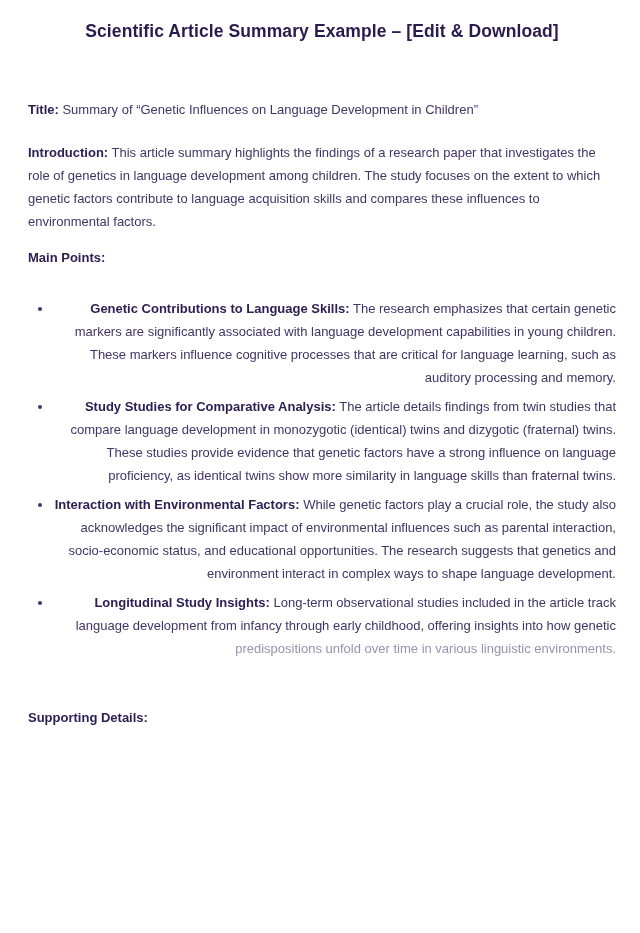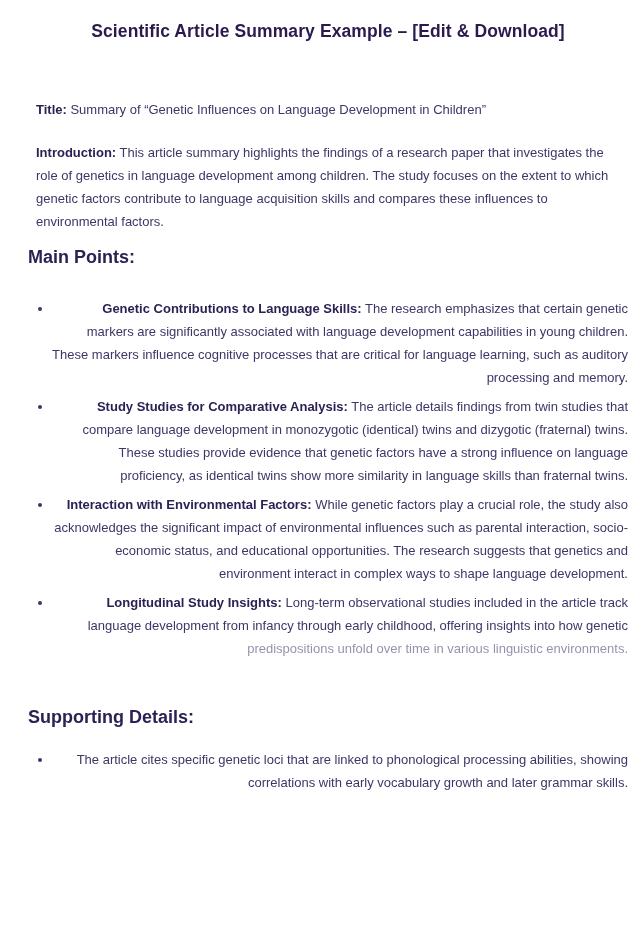--- a/index.html
+++ b/index.html
@@ -7,45 +7,45 @@
     width: 640px;
     height: 933px;
     background: #ffffff;
     font-family: "Liberation Sans", "DejaVu Sans", sans-serif;
     overflow: hidden;
   }
   .page {
     box-sizing: border-box;
     width: 640px;
     height: 780px;
-    padding: 21px 12px 0 28px;
+    padding: 21px 24px 0 28px;
   }
   .page-title {
     margin: 0 0 57px 0;
     text-align: center;
     font-size: 17.5px;
     line-height: 20px;
     font-weight: 700;
     color: #2a1a4d;
     letter-spacing: 0.1px;
   }
   .body-text {
     font-size: 13px;
     line-height: 23px;
     color: #3f3566;
   }
-  .para { margin: 8px; }
+  .para { margin: 0; }
   .title-line { margin-bottom: 20px; }
   .intro-para { margin-bottom: 13px; }
   b, .bold-label {
     font-weight: 700;
     color: #2d2154;
   }
   .section-heading {
-    font-size: 18px;
+    font-size: 13px;
     line-height: 23px;
     font-weight: 700;
     color: #2d2154;
     margin: 0;
   }
   .main-points-heading { margin-bottom: 28px; }
   .supporting-heading { margin-bottom: 19px; margin-top: 46px; }
   ul.bullet-list {
     list-style: none;
     margin: 0;
@@ -130,19 +130,15 @@
       <span class="li-text">
         <b>Longitudinal Study Insights:</b>
         <span>Long-term observational studies included in the article track language development from infancy through early childhood, offering insights into how genetic predispositions unfold over time in various linguistic environments.</span>
       </span>
     </li>
   </ul>
 
   <h2 class="section-heading supporting-heading">Supporting Details:</h2>
 
   <ul class="bullet-list body-text">
-    <li>
-      <span class="bullet"></span>
-      <span class="li-text">The article cites specific genetic loci that are linked to phonological processing abilities, showing correlations with early vocabulary growth and later grammar skills.</span>
-    </li>
   </ul>
 
 </div>
 
 </body></html>

